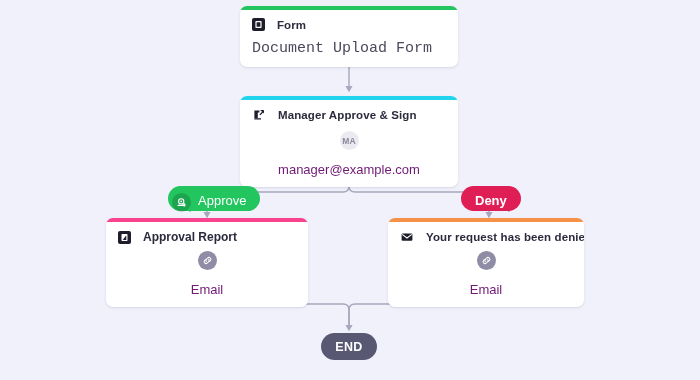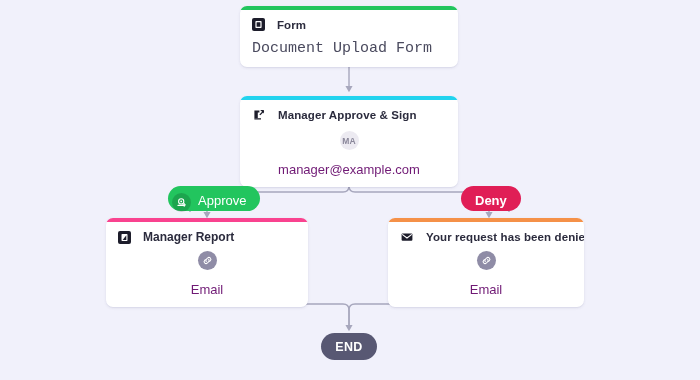--- a/index.html
+++ b/index.html
@@ -264,21 +264,21 @@
   <div class="card" style="left:106px; top:218px; width:202px;">
     <div class="accent" style="background:#f9438f;"></div>
     <div class="body">
       <div class="row">
         <span class="sq-icon">
           <svg width="9" height="9" viewBox="0 0 9 9">
             <rect x="1.5" y="0.9" width="6.0" height="7.2" rx="0.8" fill="#ffffff"></rect>
             <path d="M2.7,6.9 L6.3,6.9 L6.3,2.2 Z" fill="#1d1d2b"></path>
           </svg>
         </span>
-        <span class="chip-value">Manager Report</span>
+        <span class="chip-value">Approval Report</span>
       </div>
       <div class="row">
         <span class="circle-icon">
           <svg width="11" height="11" viewBox="0 0 11 11">
             <path d="M4.3,6.7 a1.9,1.9 0 0 1 0,-2.4 l1.3,-1.3 a1.9,1.9 0 0 1 2.7,2.7 l-0.7,0.7" fill="none" stroke="#ffffff" stroke-width="1.05" stroke-linecap="round"></path>
             <path d="M6.7,4.3 a1.9,1.9 0 0 1 0,2.4 l-1.3,1.3 a1.9,1.9 0 0 1 -2.7,-2.7 l0.7,-0.7" fill="none" stroke="#ffffff" stroke-width="1.05" stroke-linecap="round"></path>
           </svg>
         </span>
         <span class="subrow-text">Email</span>
       </div>

